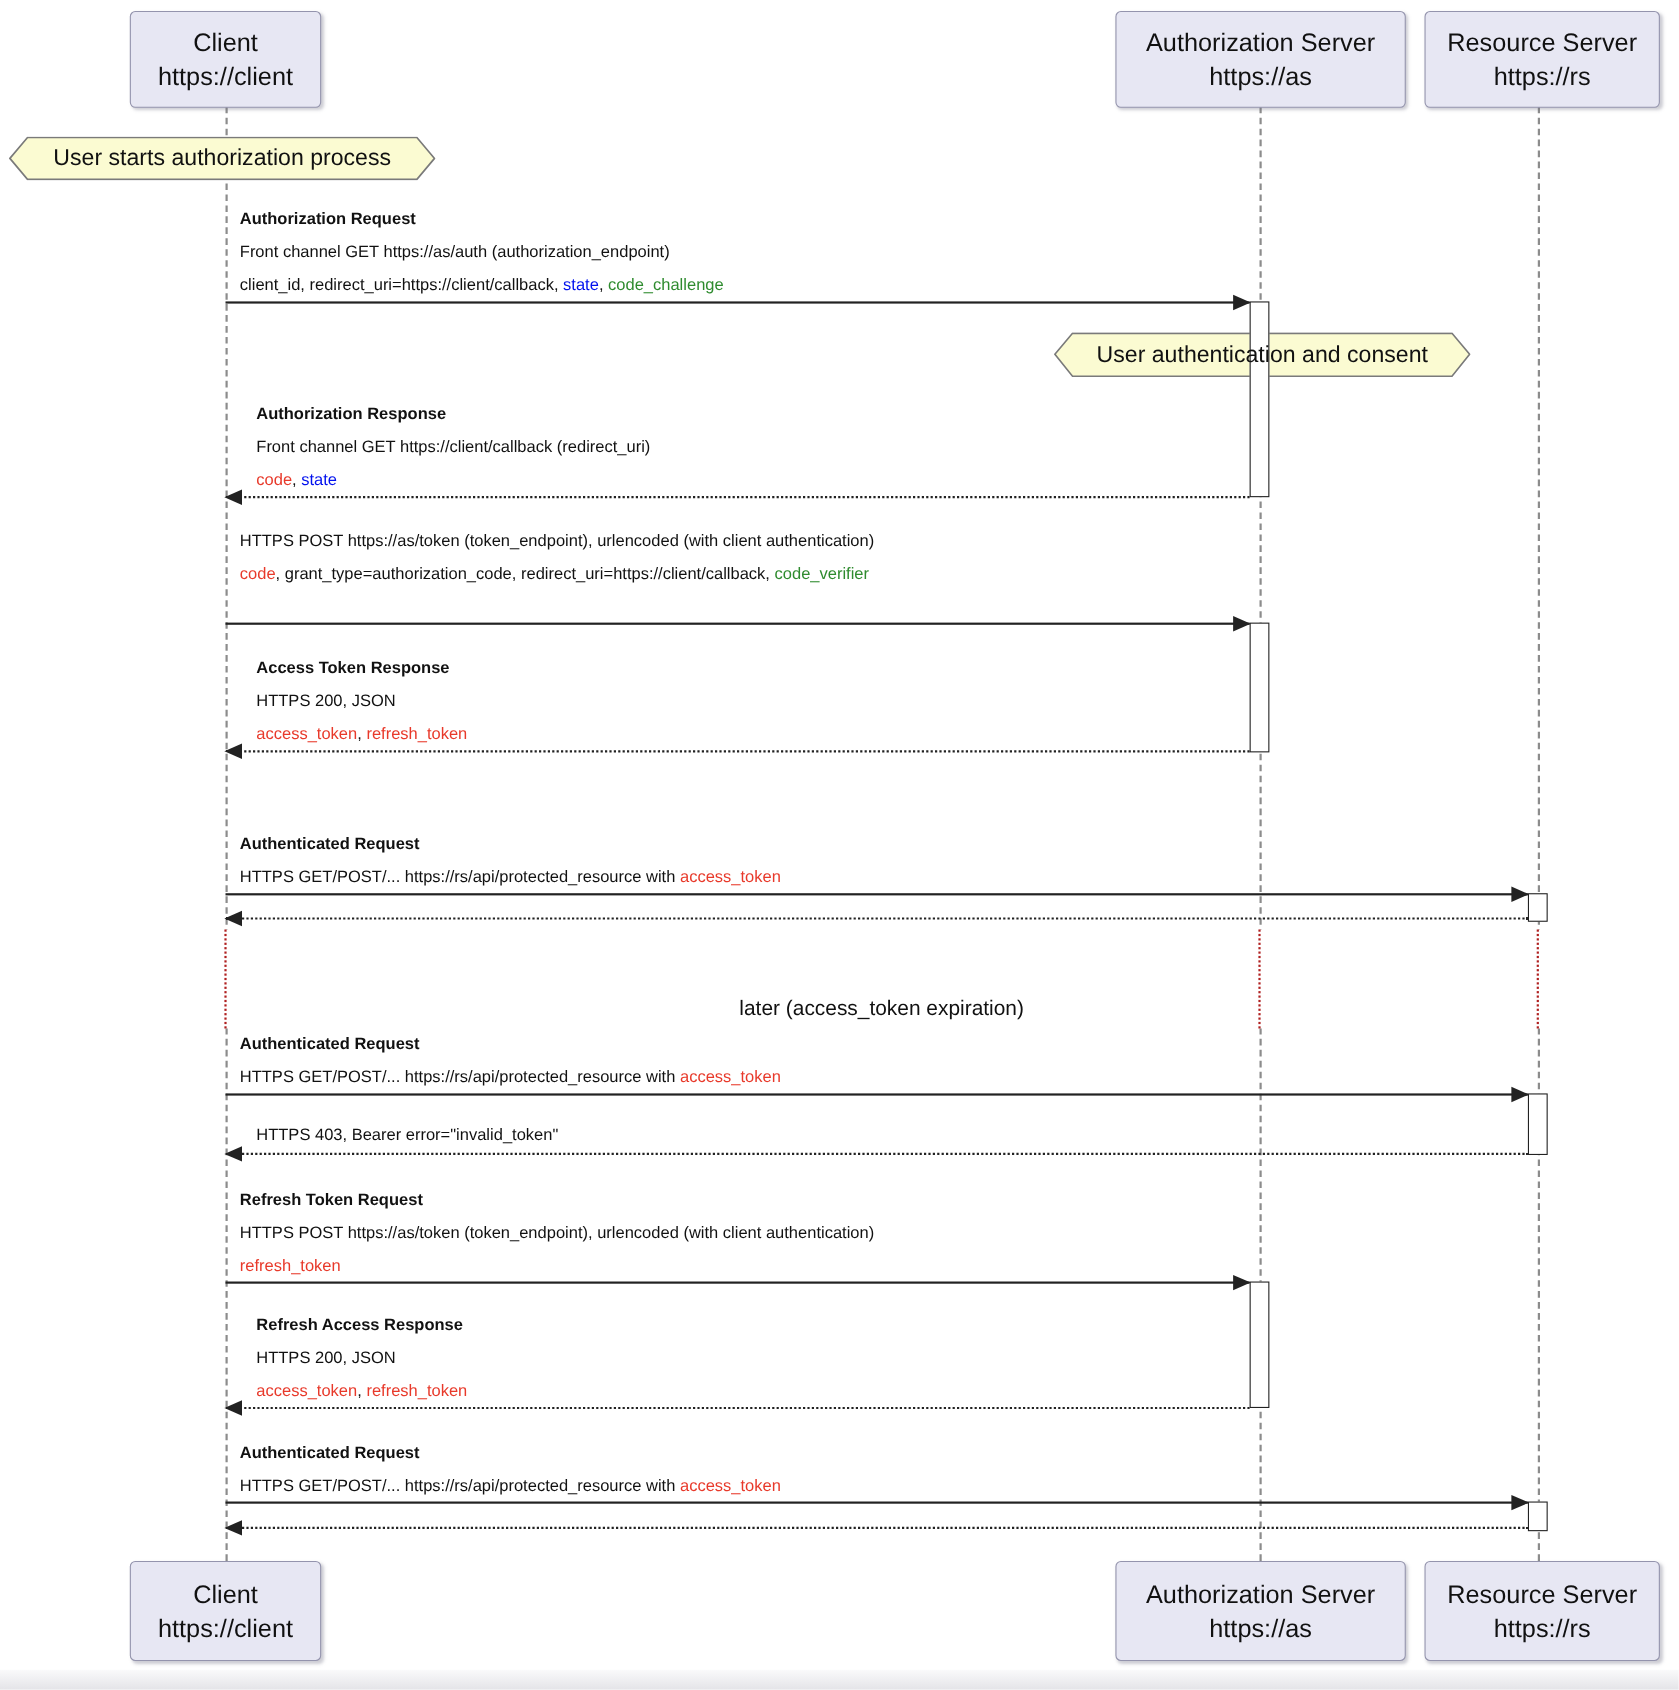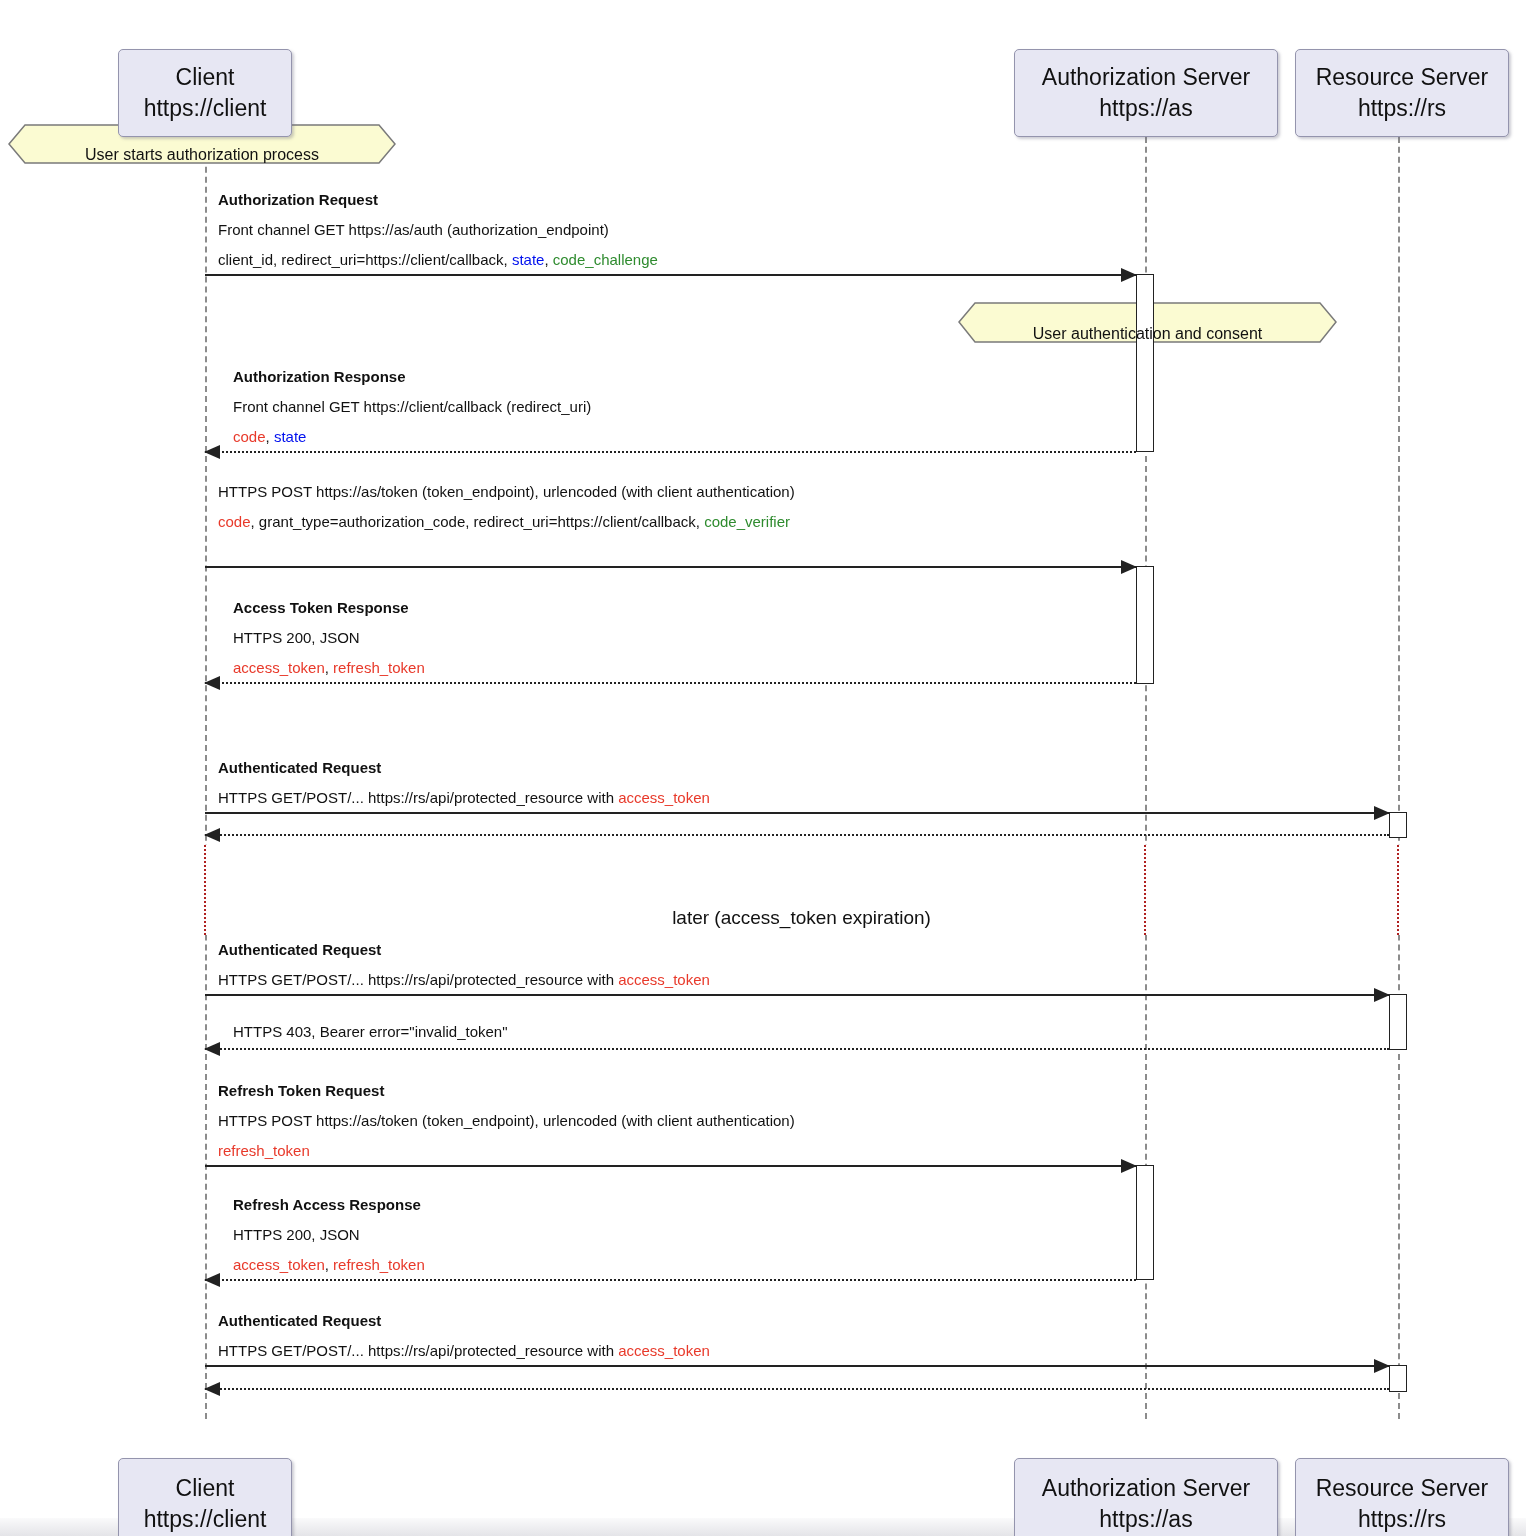--- a/index.html
+++ b/index.html
@@ -24,26 +24,26 @@
   .delay{position:absolute;top:845px;height:90px;width:8px;margin-left:-4px;
     background:#fff;z-index:2;}
   .delay::after{content:'';position:absolute;left:3px;top:0;bottom:0;
     border-left:2px dotted var(--delay);}
 
   
   .pbox{position:absolute;background:var(--box_fill);
     border:1px solid var(--box_border);border-radius:5px;
     box-shadow:2px 2px 3px rgba(110,110,130,.35);
     display:flex;flex-direction:column;align-items:center;justify-content:center;
-    font-size:23px;line-height:31px;text-align:center;z-index:5;margin-top:39px;}
+    font-size:23px;line-height:31px;text-align:center;z-index:5;}
 
   
   .note-svg{position:absolute;z-index:3;}
-  .note-text{position:absolute;z-index:6;display:flex;align-items:flex-end;
-    justify-content:center;font-size:16px;white-space:nowrap;}
+  .note-text{position:absolute;z-index:6;display:flex;align-items:center;
+    justify-content:center;font-size:21px;white-space:nowrap;}
 
   
   .act{position:absolute;width:18px;background:#ffffff;
     border:1.5px solid var(--line);box-sizing:border-box;z-index:4;}
 
   
   .arrow{position:absolute;height:0;border-top:2px solid var(--line);z-index:4;}
   .arrow.dotted{border-top:2px dotted var(--line);}
   .head-r{position:absolute;right:-1px;top:-8px;width:0;height:0;
     border-left:16px solid var(--line);

